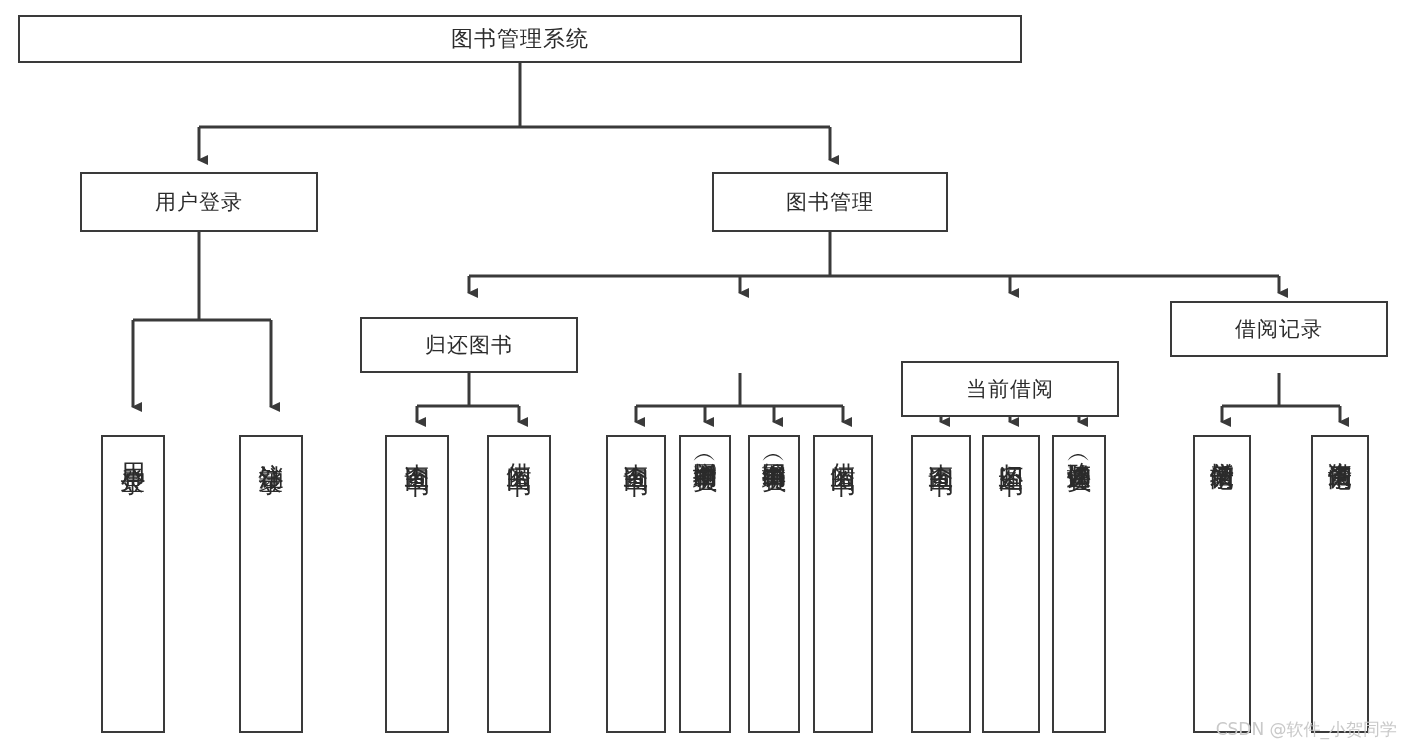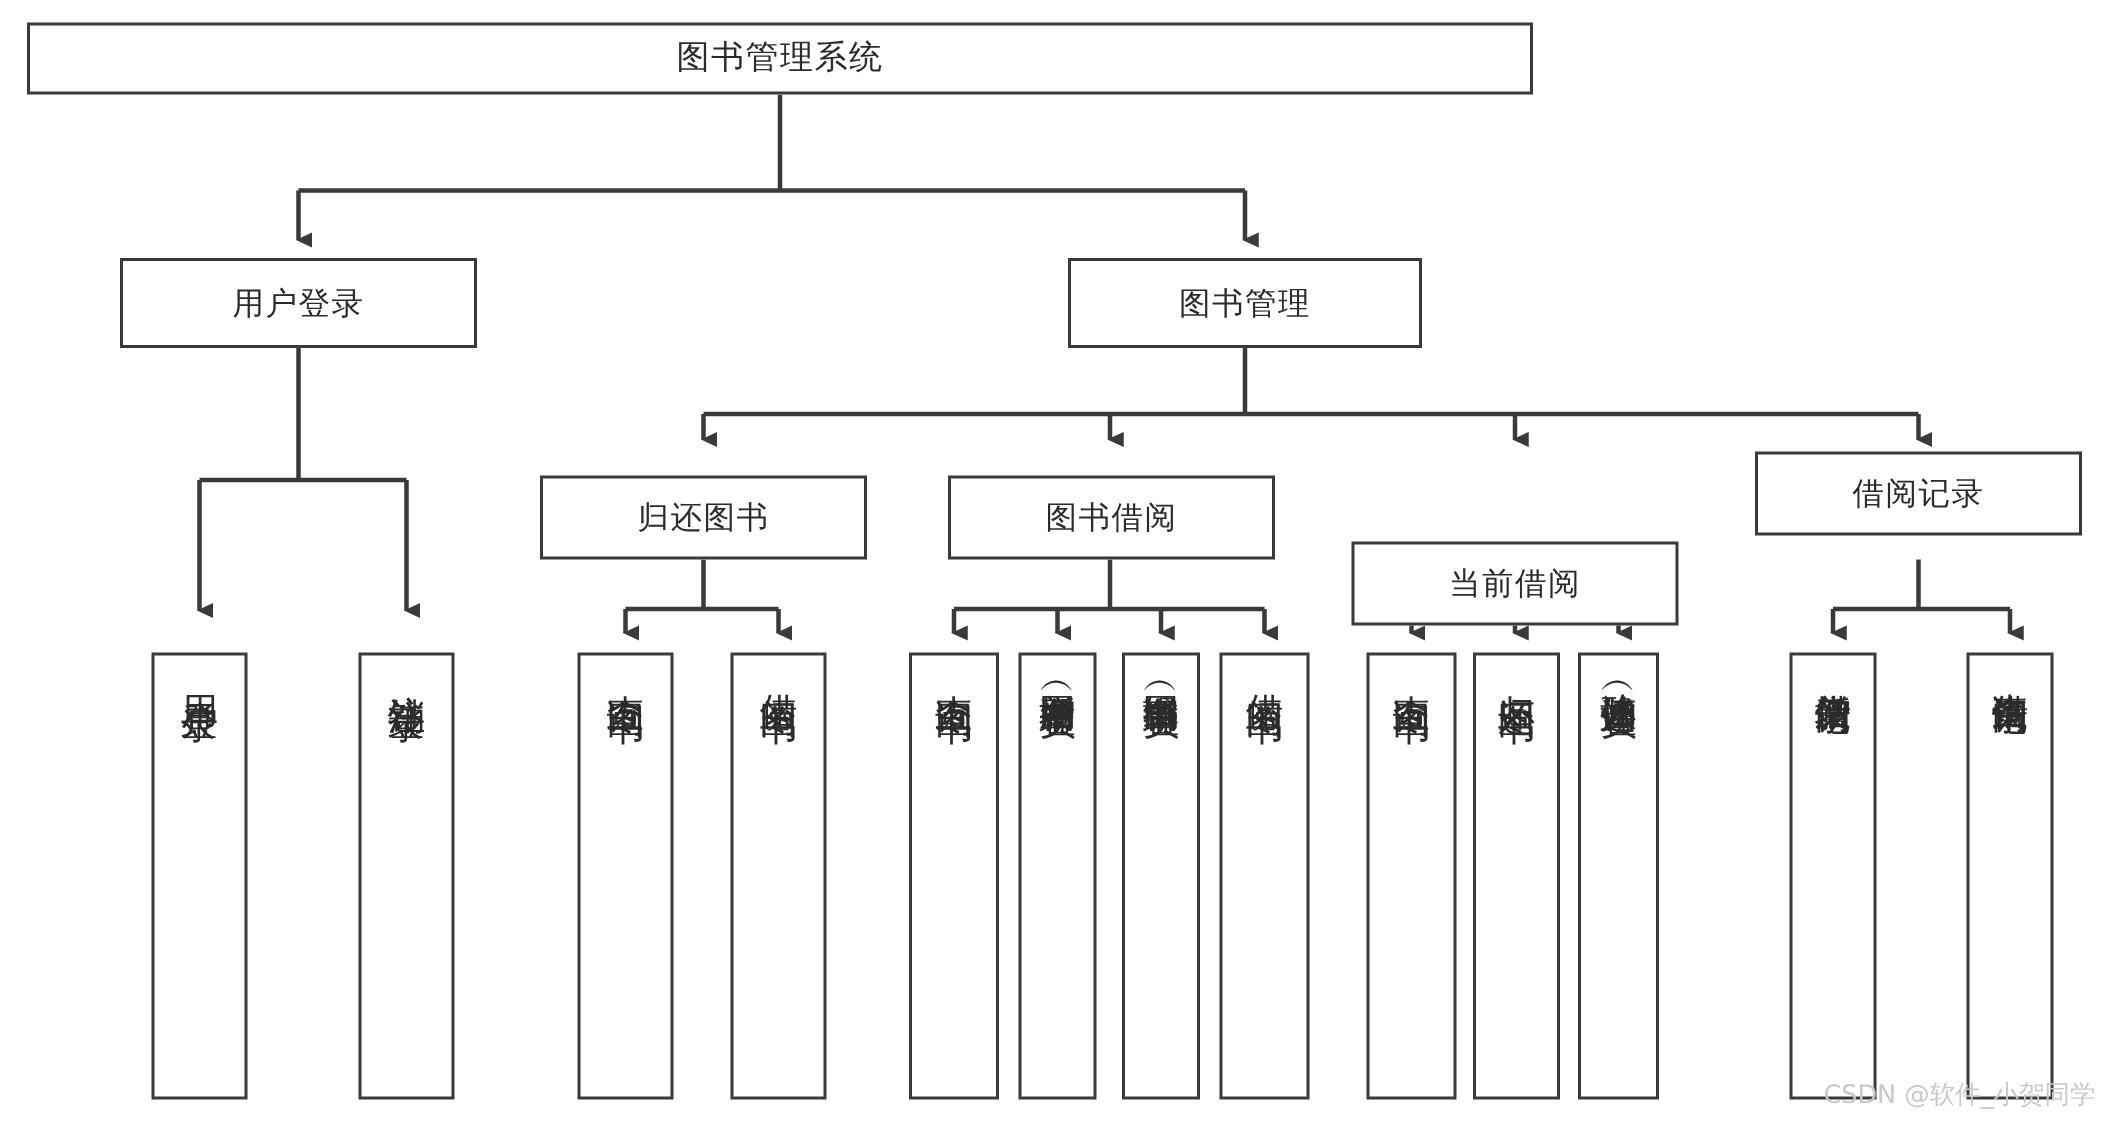--- a/index.html
+++ b/index.html
@@ -121,23 +121,20 @@
   <div class="node horiz" style="left:80px;top:172px;width:238px;height:60px;">
     <span class="lbl">用户登录</span>
   </div>
   <div class="node horiz" style="left:712px;top:172px;width:236px;height:60px;">
     <span class="lbl">图书管理</span>
   </div>
 
   <div class="node horiz" style="left:360px;top:317px;width:218px;height:56px;">
     <span class="lbl">归还图书</span>
   </div>
-  <div class="node horiz" style="left:632px;top:317px;width:218px;height:56px;">
-    <span class="lbl">图书借阅</span>
-  </div>
   <div class="node horiz" style="left:901px;top:317px;width:218px;height:56px;margin-top:44px;">
     <span class="lbl">当前借阅</span>
   </div>
   <div class="node horiz" style="left:1170px;top:301px;width:218px;height:56px;">
     <span class="lbl">借阅记录</span>
   </div>
 
   <div class="node vert" style="left:101px;top:435px;width:64px;height:298px;">
     <span class="lbl">用户登录</span>
   </div>

